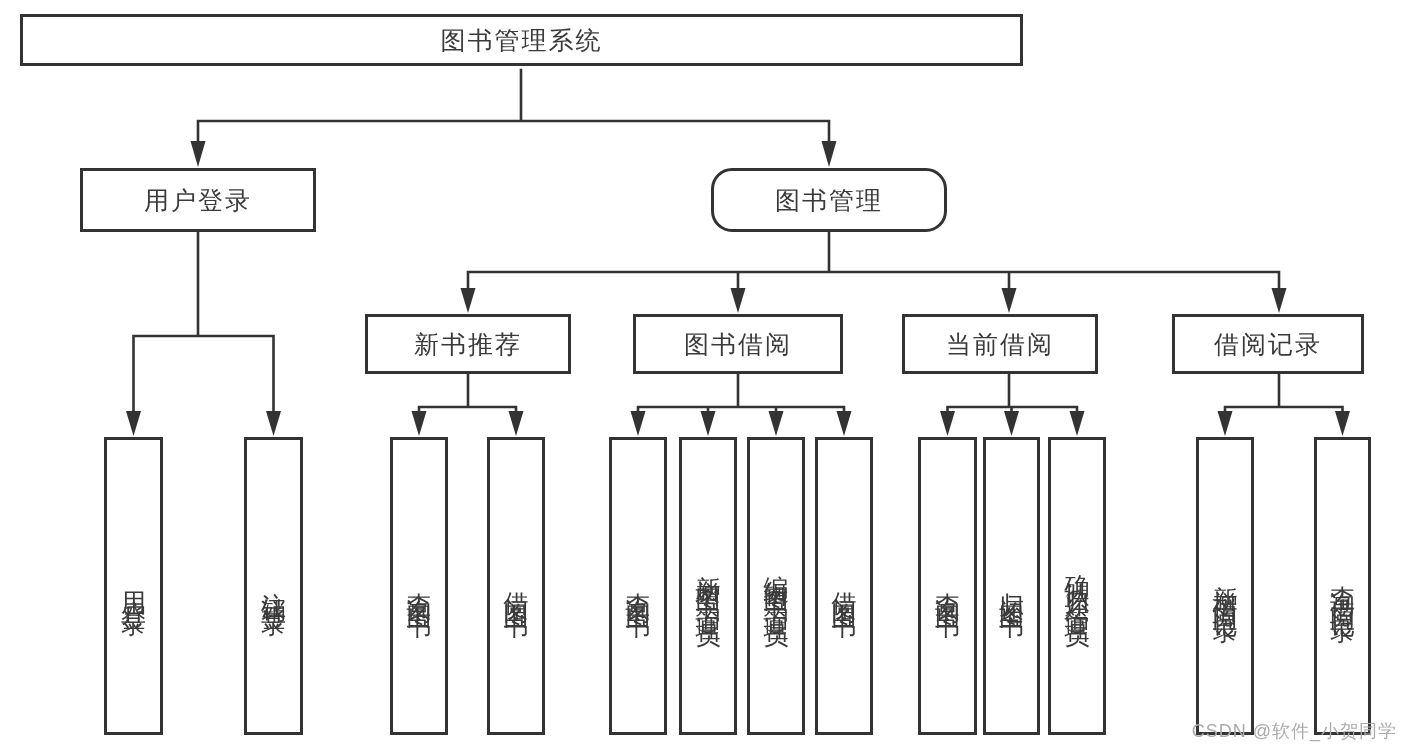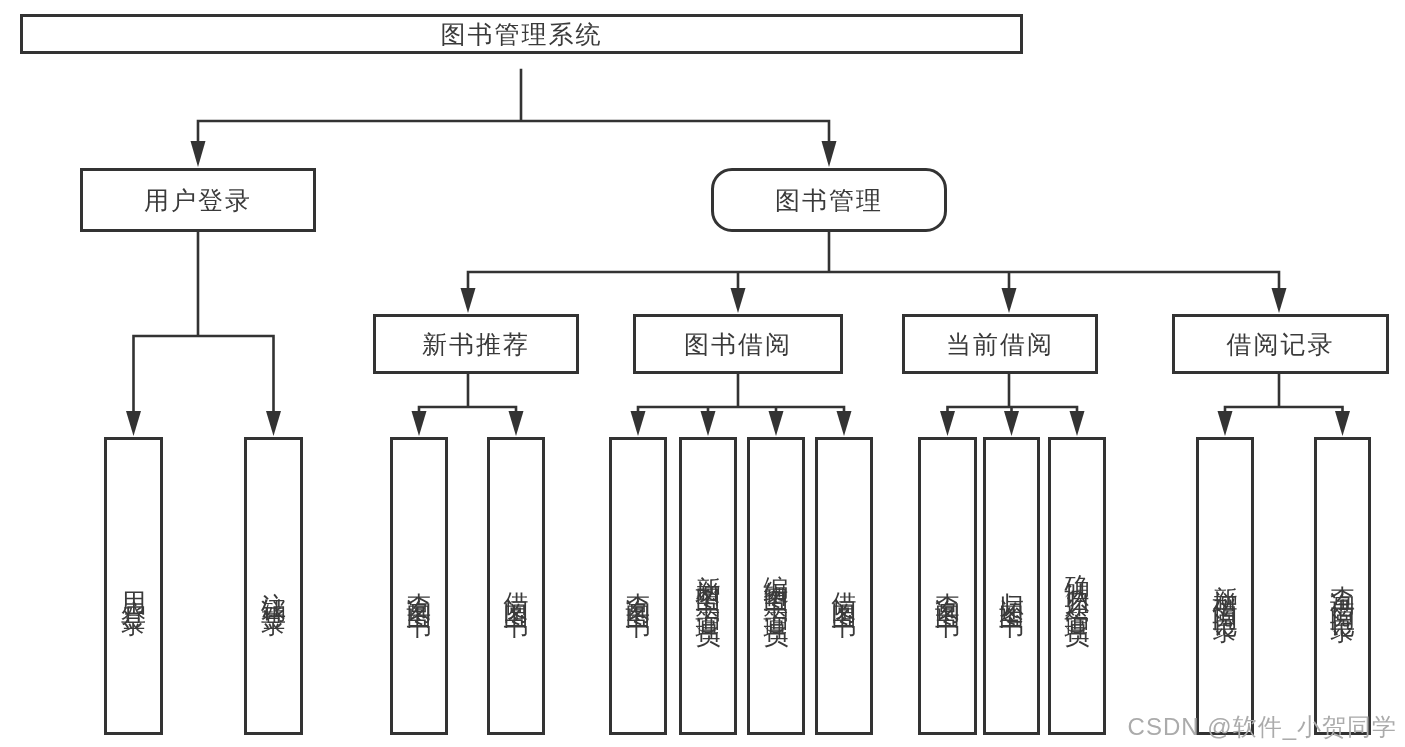--- a/index.html
+++ b/index.html
@@ -31,27 +31,27 @@
     align-items: center;
     justify-content: center;
     z-index: 2;
     color: #3a3a3a;
   }
   .node.hlabel {
     font-size: 25px;
     letter-spacing: 2px;
     white-space: nowrap;
   }
-  .node.root-box   { left: 20px;  top: 14px;  width: 1003px; height: 40px; }
+  .node.root-box   { left: 20px;  top: 14px;  width: 1003px; height: 52px; }
   .node.lvl2-a     { left: 80px;  top: 168px; width: 236px;  height: 64px; }
   .node.lvl2-b     { left: 711px; top: 168px; width: 236px;  height: 64px; border-radius: 21px; }
-  .node.lvl3-a     { left: 365px; top: 314px; width: 206px;  height: 60px; margin-left: 8px; }
+  .node.lvl3-a     { left: 365px; top: 314px; width: 206px;  height: 60px; }
   .node.lvl3-b     { left: 633px; top: 314px; width: 210px;  height: 60px; }
   .node.lvl3-c     { left: 902px; top: 314px; width: 196px;  height: 60px; }
-  .node.lvl3-d     { left: 1172px;top: 314px; width: 217px;  height: 60px; }
+  .node.lvl3-d     { left: 1172px;top: 314px; width: 192px;  height: 60px; }
   .node.leaf {
     top: 437px;
     height: 298px;
     writing-mode: vertical-rl;
     text-orientation: mixed;
     font-size: 25px;
     letter-spacing: 7px;
     line-height: 1;
     white-space: nowrap;
   }
@@ -65,21 +65,21 @@
   .leaf-8  { left: 815px;  width: 58px; }
   .leaf-9  { left: 918px;  width: 59px; }
   .leaf-10 { left: 983px;  width: 57px; }
   .leaf-11 { left: 1048px; width: 58px; }
   .leaf-12 { left: 1196px; width: 58px; }
   .leaf-13 { left: 1314px; width: 57px; }
   .watermark {
     position: absolute;
     right: 8px;
     bottom: 4px;
-    font-size: 24px;
+    font-size: 18px;
     color: #ababab;
     letter-spacing: 1px;
     z-index: 10;
     white-space: nowrap;
   }
 </style>
 </head>
 <body>
 
 <div class="canvas">

